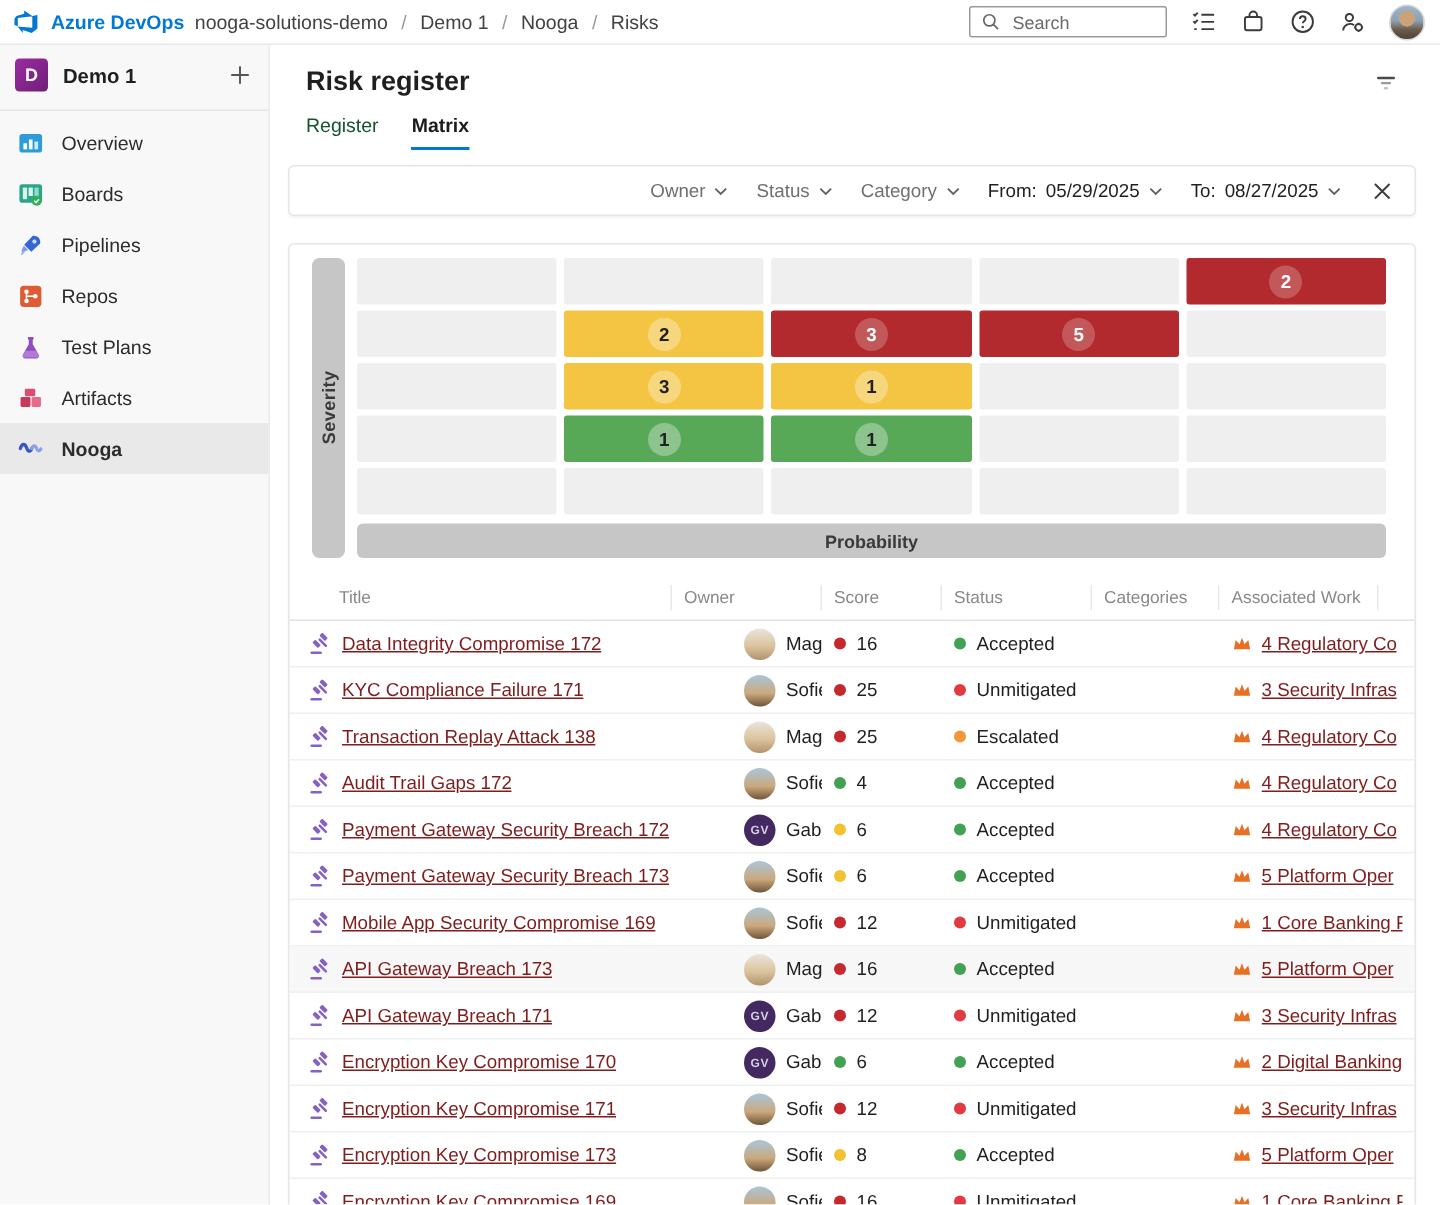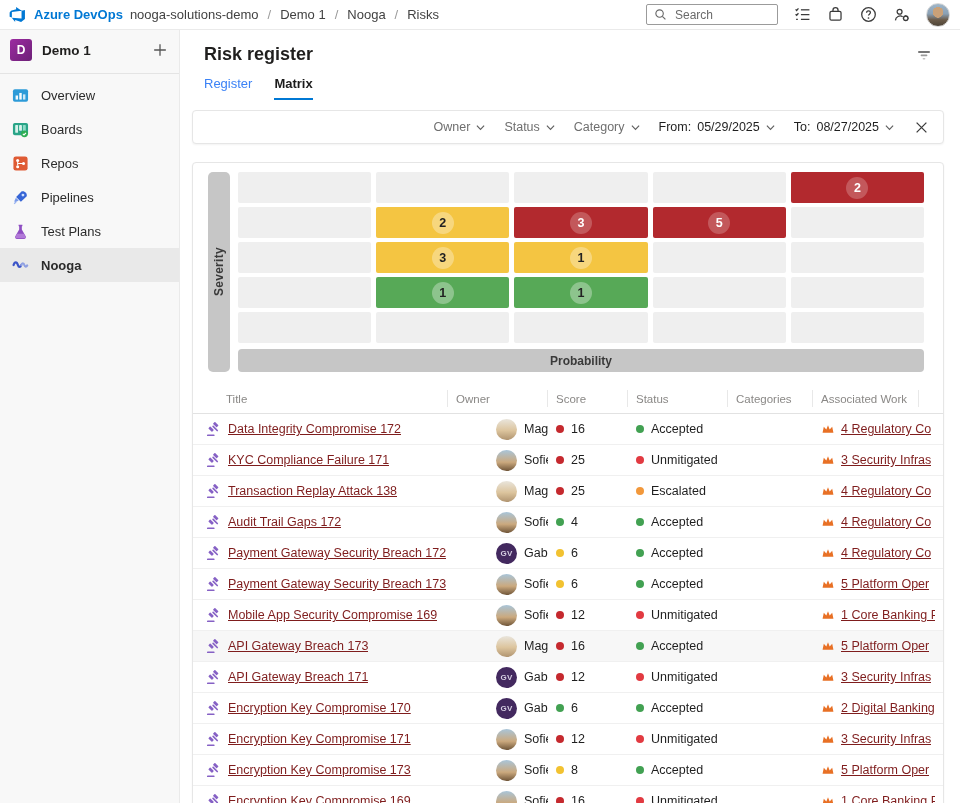--- a/index.html
+++ b/index.html
@@ -40,21 +40,21 @@
   .nav-item { display:flex; align-items:center; gap:12px; height:34px; padding:0 12px;
               font-size:13px; color:#2b2b2b; cursor:pointer; }
   .nav-item.selected { background:#e9e9e9; font-weight:700; }
   .nav-icon { width:17px; height:17px; flex:none; display:flex; }
   
   .main { flex:1; min-width:0; padding:0 16px 0 12px; overflow:hidden; }
   .page-head { display:flex; align-items:center; justify-content:space-between; margin:14px 12px 0 12px;text-align:center; }
   .page-title { font-size:18px; font-weight:700; color:#201f1e; }
   .funnel-btn { width:16px; height:16px; display:flex; cursor:pointer; }
   .tabs { display:flex; gap:22px; margin:11px 12px 0 12px; }
-  .tab { font-size:13px; color:#3b82f6; padding-bottom:7px; cursor:pointer; border-bottom:2px solid transparent; }
+  .tab { font-size:13px; color:#14532d; padding-bottom:7px; cursor:pointer; border-bottom:2px solid transparent; }
   .tab.active { color:#1b1b1b; font-weight:700; border-bottom-color:#0078d4; }
   .filter-card { margin-top:10px; height:34px; border:1px solid #e6e6e6; border-radius:4px;
     box-shadow:0 1px 2px rgba(0,0,0,.05); background:#fff;
     display:flex; align-items:center; justify-content:flex-end; gap:19px; padding:0 15px; }
   .filter-drop { display:flex; align-items:center; gap:6px; font-size:12.5px; color:#6f6f6f; cursor:pointer; white-space:nowrap; }
   .date-filter { display:flex; align-items:center; gap:6px; font-size:12.5px; color:#1f1f1f; cursor:pointer; white-space:nowrap; }
   .chev { width:9px; height:7px; display:flex; color:#5f5f5f; }
   .close-btn { width:13px; height:13px; display:flex; cursor:pointer; margin-left:2px; }
   
   .board-card { margin-top:18px; border:1px solid #e6e6e6; border-radius:4px;
@@ -198,48 +198,58 @@
               <rect x="11.6" y="4.3" width="3" height="7.2" rx=".5" fill="#8fdcc8"></rect>
               <circle cx="13.2" cy="13.6" r="3.6" fill="#2fae53"></circle>
               <path d="M11.5 13.6l1.2 1.2 2.1-2.3" stroke="#fff" stroke-width="1.2" fill="none"></path>
             </svg>
           </span>
           <span>Boards</span>
         </div>
         <div class="nav-item">
           <span class="nav-icon">
             <svg viewBox="0 0 18 18" width="17" height="17">
+              <path d="M10.3 2.4c3.2-.7 6 2.1 5.3 5.3L9.4 13.6 4.4 8.6z" fill="#3665d6"></path>
+              <circle cx="11.6" cy="6.4" r="1.5" fill="#cfe0ff"></circle>
+              <path d="M4.1 9.3L2.4 13l1 1 3.7-1.7z" fill="#7a9bea"></path>
+              <path d="M2.3 15.6l2.1-2.1" stroke="#9ab4f0" stroke-width="1.3"></path>
+            </svg>
+          </span>
+          <span>Pipelines</span>
+        </div>
+        <div class="nav-item">
+          <span class="nav-icon">
+            <svg viewBox="0 0 18 18" width="17" height="17">
               <rect x="1.5" y="1.5" width="15" height="15" rx="2.6" fill="#df5b34"></rect>
               <circle cx="6" cy="5.8" r="1.6" fill="#fff"></circle>
               <circle cx="12.2" cy="9" r="1.6" fill="#fff"></circle>
               <circle cx="6" cy="12.4" r="1.6" fill="#fff"></circle>
               <path d="M6 7.4v3.4M6 9c2.5 0 4.2 0 6.2 0" stroke="#fff" stroke-width="1.1" fill="none"></path>
             </svg>
           </span>
           <span>Repos</span>
-        </div>
-        <div class="nav-item">
-          <span class="nav-icon">
-            <svg viewBox="0 0 18 18" width="17" height="17">
-              <path d="M10.3 2.4c3.2-.7 6 2.1 5.3 5.3L9.4 13.6 4.4 8.6z" fill="#3665d6"></path>
-              <circle cx="11.6" cy="6.4" r="1.5" fill="#cfe0ff"></circle>
-              <path d="M4.1 9.3L2.4 13l1 1 3.7-1.7z" fill="#7a9bea"></path>
-              <path d="M2.3 15.6l2.1-2.1" stroke="#9ab4f0" stroke-width="1.3"></path>
-            </svg>
-          </span>
-          <span>Pipelines</span>
         </div>
         <div class="nav-item">
           <span class="nav-icon">
             <svg viewBox="0 0 18 18" width="17" height="17">
               <path d="M7 1.8h4v1.4l-.6.6v3.1l4.1 7.2a1.9 1.9 0 01-1.7 2.8H5.2a1.9 1.9 0 01-1.7-2.8l4.1-7.2V3.8l-.6-.6z" fill="#8e4ec2"></path>
               <path d="M5.4 11.4h7.2l1.9 3.3a1 1 0 01-.9 1.5H4.4a1 1 0 01-.9-1.5z" fill="#b27ad8"></path>
             </svg>
           </span>
           <span>Test Plans</span>
+        </div>
+        <div class="nav-item">
+          <span class="nav-icon">
+            <svg viewBox="0 0 18 18" width="17" height="17">
+              <rect x="4.8" y="2.3" width="7.4" height="5.2" rx="1" fill="#d94f72"></rect>
+              <rect x="1.8" y="8.2" width="7" height="7" rx="1" fill="#c6385c"></rect>
+              <rect x="9.6" y="8.2" width="6.6" height="7" rx="1" fill="#e56a8b"></rect>
+            </svg>
+          </span>
+          <span>Artifacts</span>
         </div>
         <div class="nav-item selected">
           <span class="nav-icon">
             <svg viewBox="0 0 20 14" width="18" height="13">
               <path d="M1.8 8.8C3.2 4.6 5.6 4.6 7 8.8 7.9 11.6 9.8 11.6 10.8 8.8" stroke="#3c55c8" stroke-width="2.6" stroke-linecap="round" fill="none"></path>
               <path d="M10.8 8.8c1-2.8 2.9-2.8 3.8 0 .8 2.3 2.3 2.3 3.3.4" stroke="#8fa0e2" stroke-width="2.6" stroke-linecap="round" fill="none"></path>
             </svg>
           </span>
           <span>Nooga</span>
         </div>

